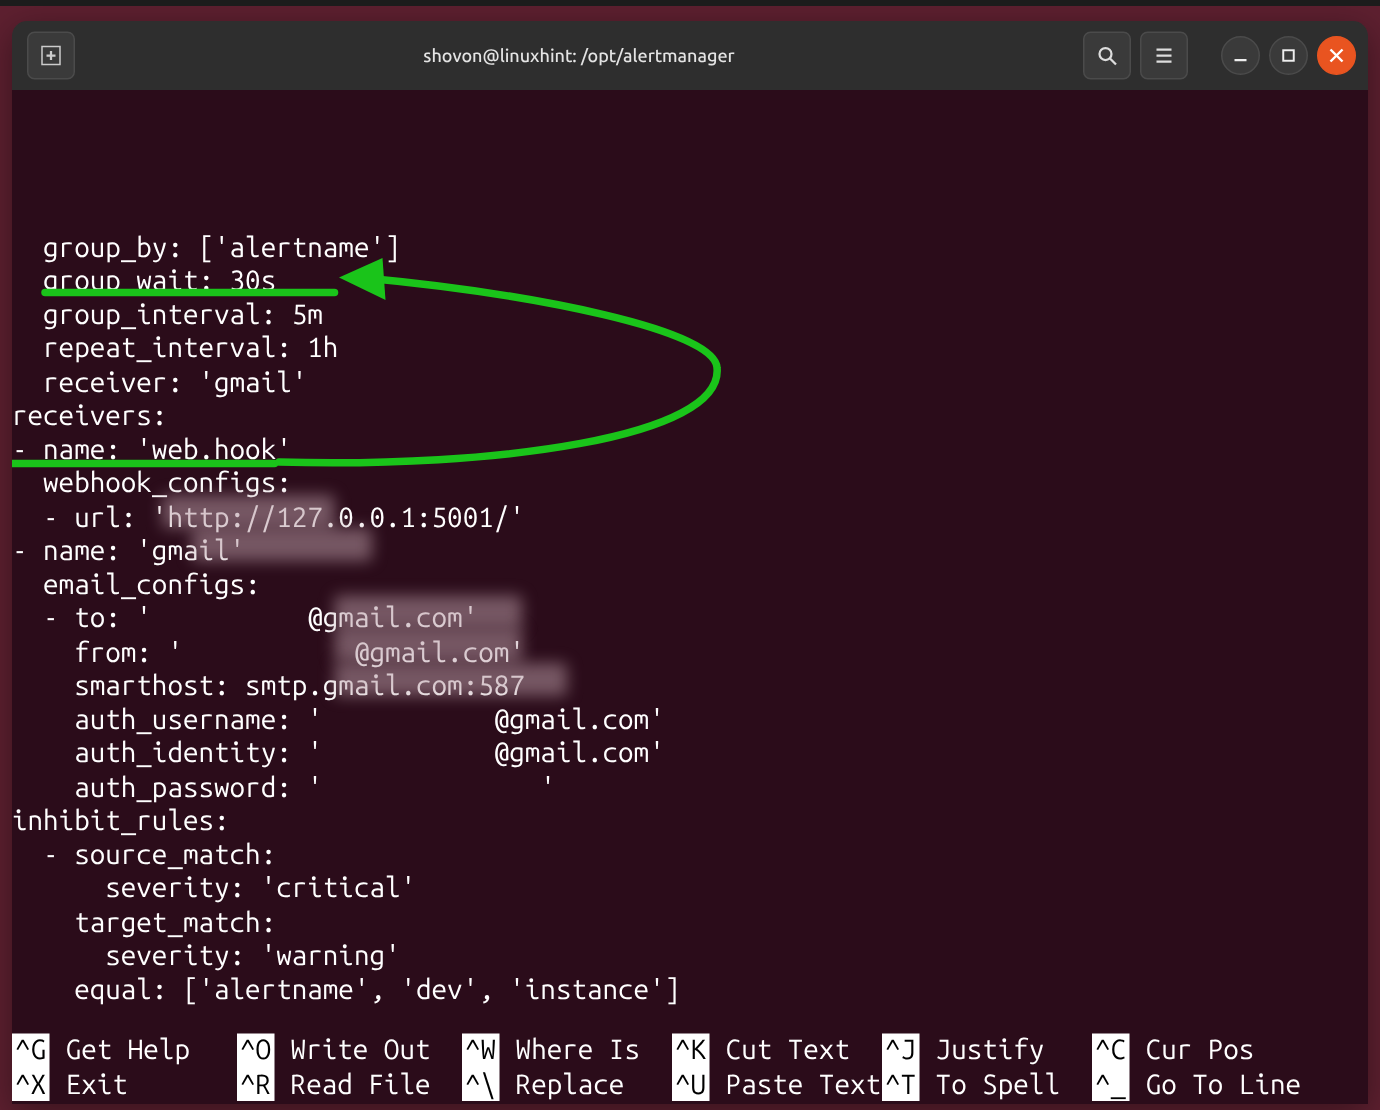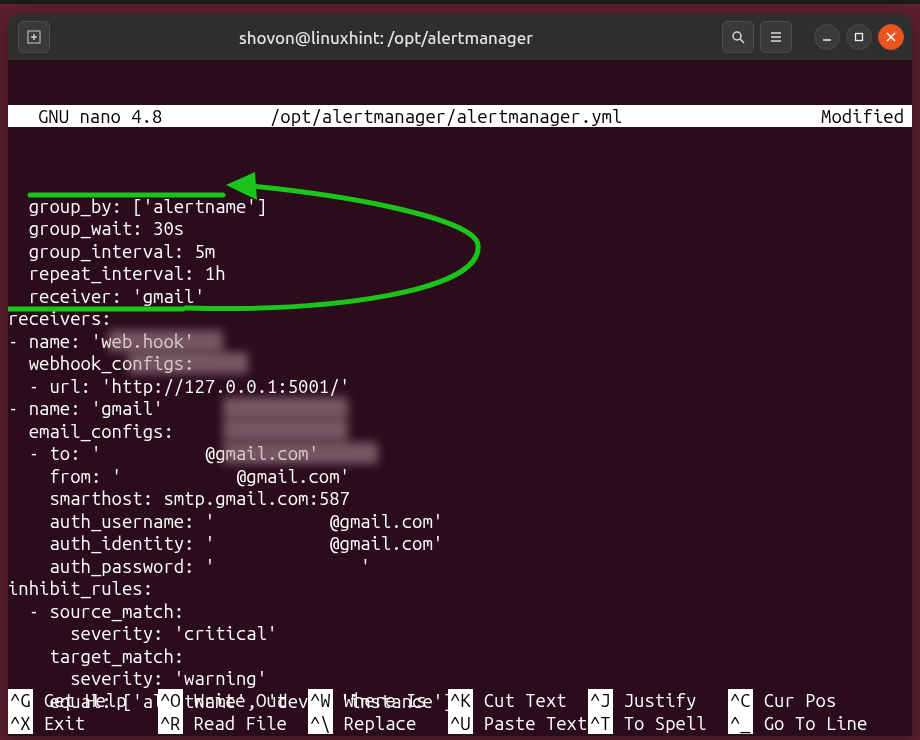--- a/index.html
+++ b/index.html
@@ -24,21 +24,21 @@
     overflow: hidden;
     box-shadow: 0 6px 24px rgba(0,0,0,0.4);
   }
   .titlebar {
     height: 46px;
     background: #2e2e2e;
     display: flex;
     align-items: center;
     color: #e4e4e4;
     font-family: Ubuntu, "Segoe UI", sans-serif;
-    font-size: 17px;
+    font-size: 12px;
     font-weight: 500;
   }
   .tb-left {
     display: flex; align-items: center;
     padding-left: 10px;
     gap: 6px;
   }
   .tb-btn {
     width: 32px; height: 32px;
     border: 1px solid #4b4b4b;
@@ -88,20 +88,21 @@
     display: flex;
     padding: 0 2px;
   }
   .nano-header .left { width: 250px; padding-left: 28px; }
   .nano-header .mid  { flex: 1; text-align: left; padding-left: 10px;}
   .nano-header .right{ width: 130px; text-align: right; padding-right: 6px;}
 
   .code-lines {
     padding: 0;
     position: relative;
+    margin-top: 26px;
   }
   .code-lines .line { height: 22.5px; padding-left: 0; }
 
   
   .nano-footer {
     position: absolute;
     left: 0; right: 0; bottom: 2px;
     display: flex;
     flex-direction: column;
     gap: 0;
@@ -182,25 +183,20 @@
       <div class="circ close">
         <svg width="12" height="12" viewBox="0 0 12 12">
             <line x1="2" y1="2" x2="10" y2="10" stroke="#fff" stroke-width="1.6"></line>
             <line x1="10" y1="2" x2="2" y2="10" stroke="#fff" stroke-width="1.6"></line>
           </svg>
       </div>
     </div>
   </div>
 
   <div class="term">
-    <div class="nano-header">
-      <div class="left">GNU nano 4.8</div>
-      <div class="mid">/opt/alertmanager/alertmanager.yml</div>
-      <div class="right">Modified</div>
-    </div>
 
     <div class="code-lines" id="code-lines"><div class="line">  group_by: ['alertname']</div><div class="line">  group_wait: 30s</div><div class="line">  group_interval: 5m</div><div class="line">  repeat_interval: 1h</div><div class="line">  receiver: 'gmail'</div><div class="line">receivers:</div><div class="line">- name: 'web.hook'</div><div class="line">  webhook_configs:</div><div class="line">  - url: 'http://127.0.0.1:5001/'</div><div class="line">- name: 'gmail'</div><div class="line">  email_configs:</div><div class="line">  - to: '          @gmail.com'</div><div class="line">    from: '           @gmail.com'</div><div class="line">    smarthost: smtp.gmail.com:587</div><div class="line">    auth_username: '           @gmail.com'</div><div class="line">    auth_identity: '           @gmail.com'</div><div class="line">    auth_password: '              '</div><div class="line">inhibit_rules:</div><div class="line">  - source_match:</div><div class="line">      severity: 'critical'</div><div class="line">    target_match:</div><div class="line">      severity: 'warning'</div><div class="line">    equal: ['alertname', 'dev', 'instance']</div></div>
 
     
     <svg class="anno" style="left:0; top:0;" width="904" height="400">
 
       <line x1="22" y1="135" x2="215" y2="135" stroke="#1ac41a" stroke-width="5" stroke-linecap="round"></line>
 
       <line x1="0" y1="249" x2="175" y2="249" stroke="#1ac41a" stroke-width="5" stroke-linecap="round"></line>
 

